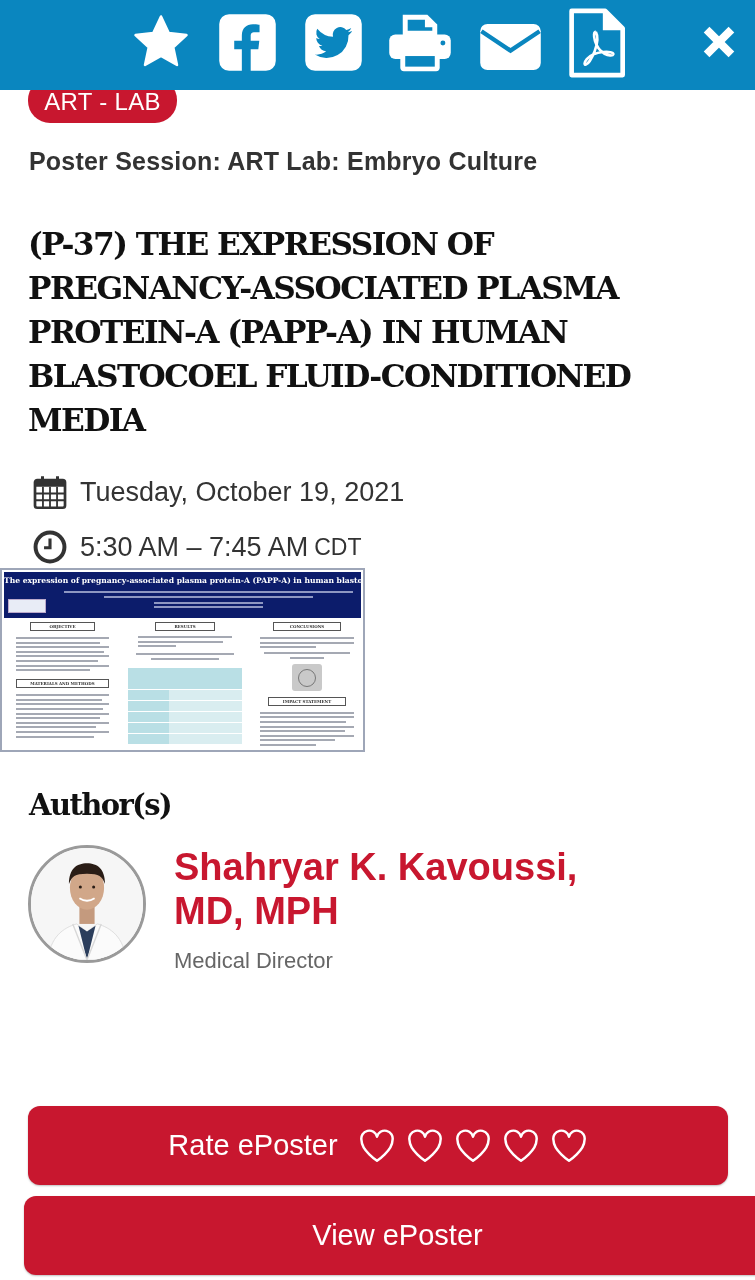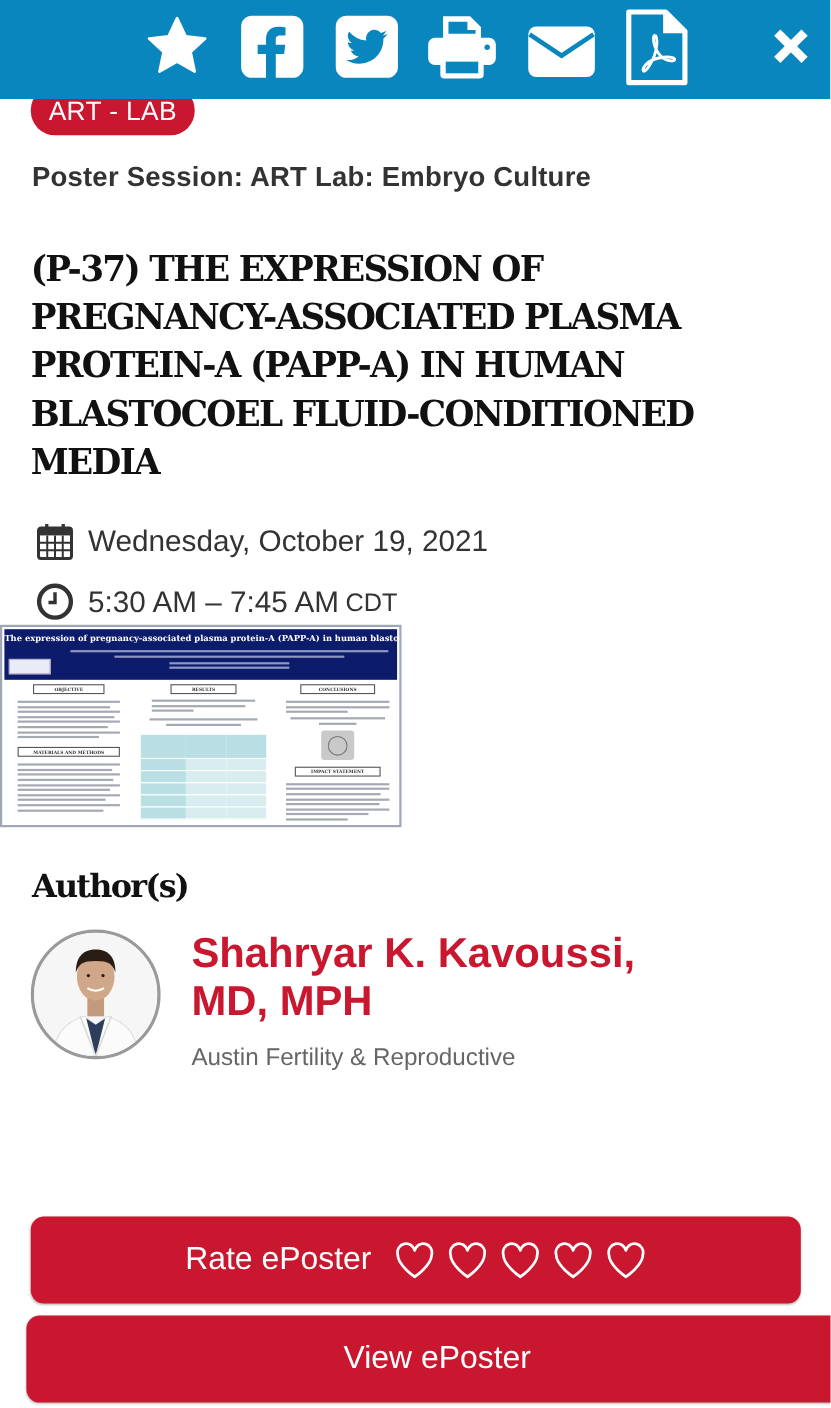--- a/index.html
+++ b/index.html
@@ -171,21 +171,21 @@
 
 <div class="meta-row" style="top:474px;">
   <span class="ico">
     <svg viewBox="0 0 24 24">
         <rect x="2" y="4" width="20" height="18.5" rx="1.5" fill="none" stroke="#333" stroke-width="1.8"></rect>
         <rect x="2" y="4" width="20" height="4.5" fill="#333"></rect>
         <path d="M7 1.5v5M17 1.5v5" stroke="#333" stroke-width="2"></path>
         <path d="M2 13h20M2 17.5h20M7.3 8.5v14M12 8.5v14M16.7 8.5v14" stroke="#333" stroke-width="1.2"></path>
       </svg>
   </span>
-  <span class="meta-text">Wednesday, October 19, 2021</span>
+  <span class="meta-text">Tuesday, October 19, 2021</span>
 </div>
 
 <div class="meta-row" style="top:530px;">
   <span class="ico" style="width:34px;height:34px;margin-left:1px;margin-right:13px;">
     <svg viewBox="0 0 24 24">
         <circle cx="12" cy="12" r="10.2" fill="none" stroke="#333" stroke-width="2.8"></circle>
         <path d="M12 6v6.5H7.8" fill="none" stroke="#333" stroke-width="2.2"></path>
       </svg>
   </span>
   <span class="meta-text">5:30 AM – 7:45 AM</span>
@@ -316,21 +316,21 @@
     <ellipse cx="59" cy="42" rx="18" ry="23" fill="#d1a789"></ellipse>
     <path d="M40 38c0-16 8-22 19-22s19 6 19 22c-3-8-6-11-19-11S43 30 40 38z" fill="#2a1d16"></path>
     <path d="M51 53q8 5 16 0" stroke="#fff" stroke-width="2" fill="none"></path>
     <circle cx="52" cy="41" r="1.6" fill="#2a1d16"></circle>
       <circle cx="66" cy="41" r="1.6" fill="#2a1d16"></circle>
   </svg>
 </div>
 
 <div class="author-name">Shahryar K. Kavoussi, MD, MPH</div>
 <div class="author-lines">
-  <div>Austin Fertility &amp; Reproductive</div>
+  <div>Medical Director</div>
 </div>
 
 <button class="btn btn-rate">
   <span>Rate ePoster</span>
   <span class="hearts">
     <span class="heart">
         <svg viewBox="0 0 24 22">
           <path d="M12 20.5S2 13.8 2 7.4A5 5 0 0 1 12 5a5 5 0 0 1 10 2.4c0 6.4-10 13.1-10 13.1z" fill="none" stroke="#fff" stroke-width="1.6" stroke-linejoin="round"></path>
         </svg>
       </span>

